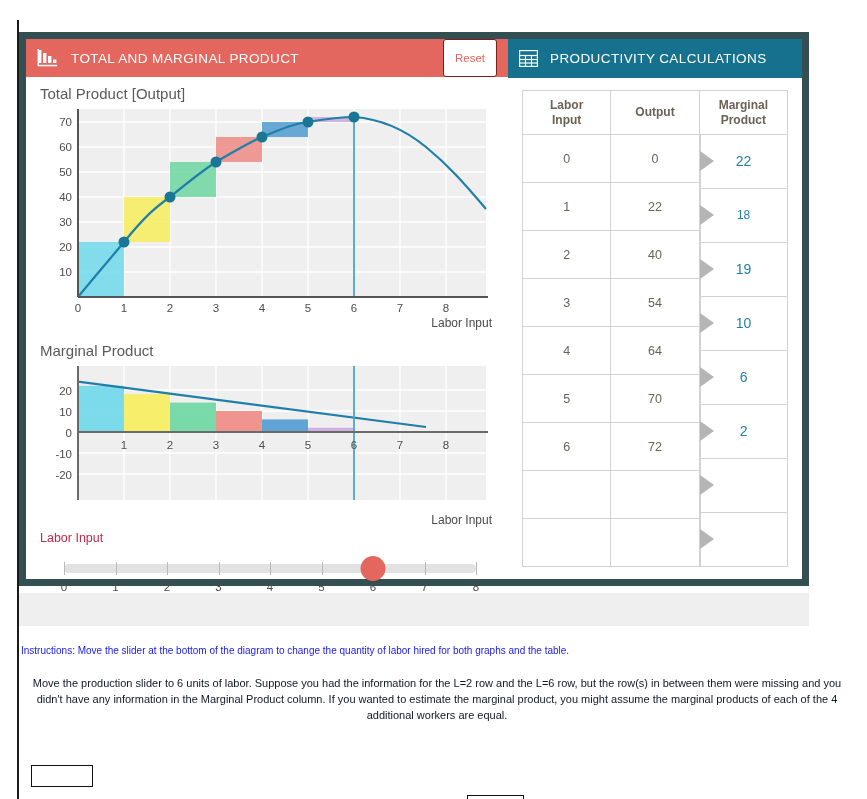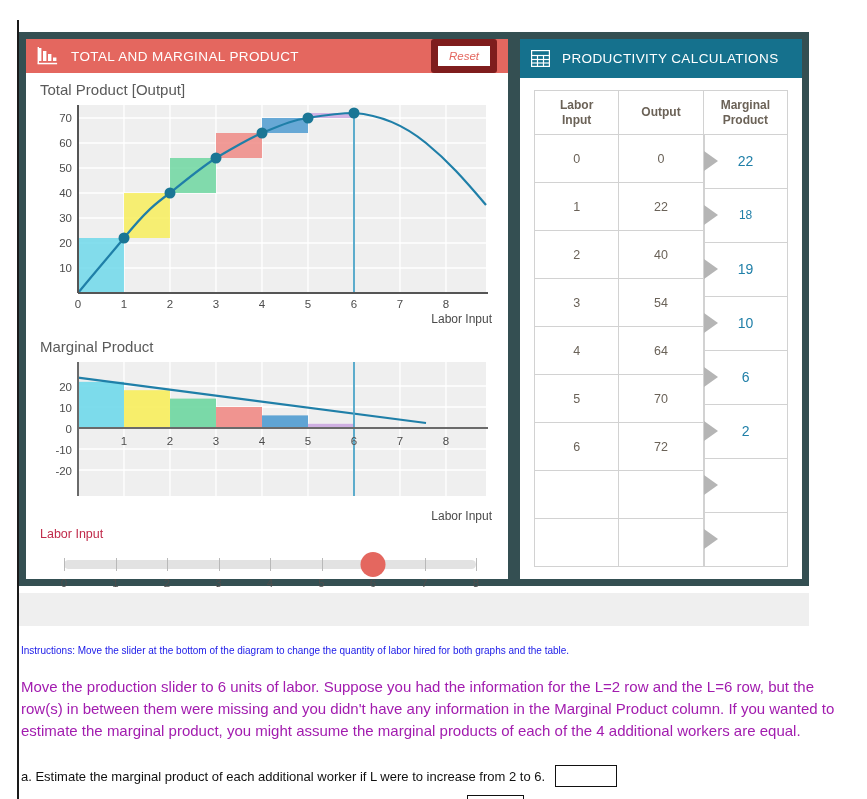--- a/index.html
+++ b/index.html
@@ -18,41 +18,40 @@
     width: 2px; height: 779px; background: #1a1a1a;
   }
 
   
   .widget {
     position: absolute; left: 19px; top: 32px;
     width: 790px; height: 554px;
     background: #344f52;
     padding: 7px;
     display: flex;
-    gap: 12px;
+    gap: 0;
   }
   .panel { background:#fff; display:flex; flex-direction:column; }
   .panel-left  { width: 482px; }
   .panel-right { flex: 1; }
 
   .panel-head {
     height: 48px; display:flex; align-items:center;
     padding: 0 11px; color:#fff;
     font-size: 13.5px; letter-spacing: .4px;
   }
   .head-red  { background:#e4675f; }
   .head-teal { background:#15718d; }
   .panel-head .ptitle { margin-left: 12px; font-weight:400; }
 
   .reset-btn {
     margin-left:auto; background:#fff; color:#e4675f;
-    border:7px solid #7f1d1d; border-radius:3px;
-    font-size:11.5px; padding:4px 11px; cursor:pointer;
+    border:1px solid #7f1d1d; border-radius:3px;
+    font-size:11.5px; padding:12px 11px; cursor:pointer;
     font-family:"Liberation Sans", sans-serif;
-    font-style:italic;
   }
 
   
   .icon-bars { width:22px; height:20px; display:block; }
   .icon-grid { width:19px; height:17px; display:block; }
 
   
   .chart-wrap { padding: 6px 10px 0 10px; position:relative; }
   .axis-title {
     font-size: 15px; color:#5a5a5a; margin: 2px 0 1px 4px;
@@ -116,21 +115,21 @@
     width:790px; height:33px; background:#efefef;
   }
 
   
   .instr {
     position:absolute; left:21px; top:645px; width:820px;
     color:#1a19e8; font-size:10px;
   }
   .para {
     position:absolute; left:21px; top:676px; width:832px;
-    color:#a21caf; font-size:15px; line-height:1.45;
+    color:#0f172a; font-size:11px; line-height:1.45;text-align:center;
   }
   .qrow {
     position:absolute; left:21px; display:flex; align-items:center;
     color:#101010; font-size:13px;
   }
   .qa { top:765px; }
   .qb { top:795px; }
   .ans-box {
     display:inline-block; margin-left:10px;
     border:1.5px solid #111; background:#fff;
@@ -434,19 +433,18 @@
     </div>
   </div>
 </div>
 
 <div class="grey-band"></div>
 
 <div class="instr">Instructions: Move the slider at the bottom of the diagram to change the quantity of labor hired for both graphs and the table.</div>
 <div class="para">Move the production slider to 6 units of labor. Suppose you had the information for the L=2 row and the L=6 row, but the row(s) in between them were missing and you didn't have any information in the Marginal Product column. If you wanted to estimate the marginal product, you might assume the marginal products of each of the 4 additional workers are equal.</div>
 
 <div class="qrow qa">
-  <span>a. Estimate the marginal product of each additional worker if L were to increase from 2 to 6.</span>
   <span class="ans-box ans-a"></span>
 </div>
 <div class="qrow qb">
   <span>b. Calculate the slope of the total production function between L=2 and L=6.</span>
   <span class="ans-box ans-b"></span>
 </div>
 
 </body></html>

